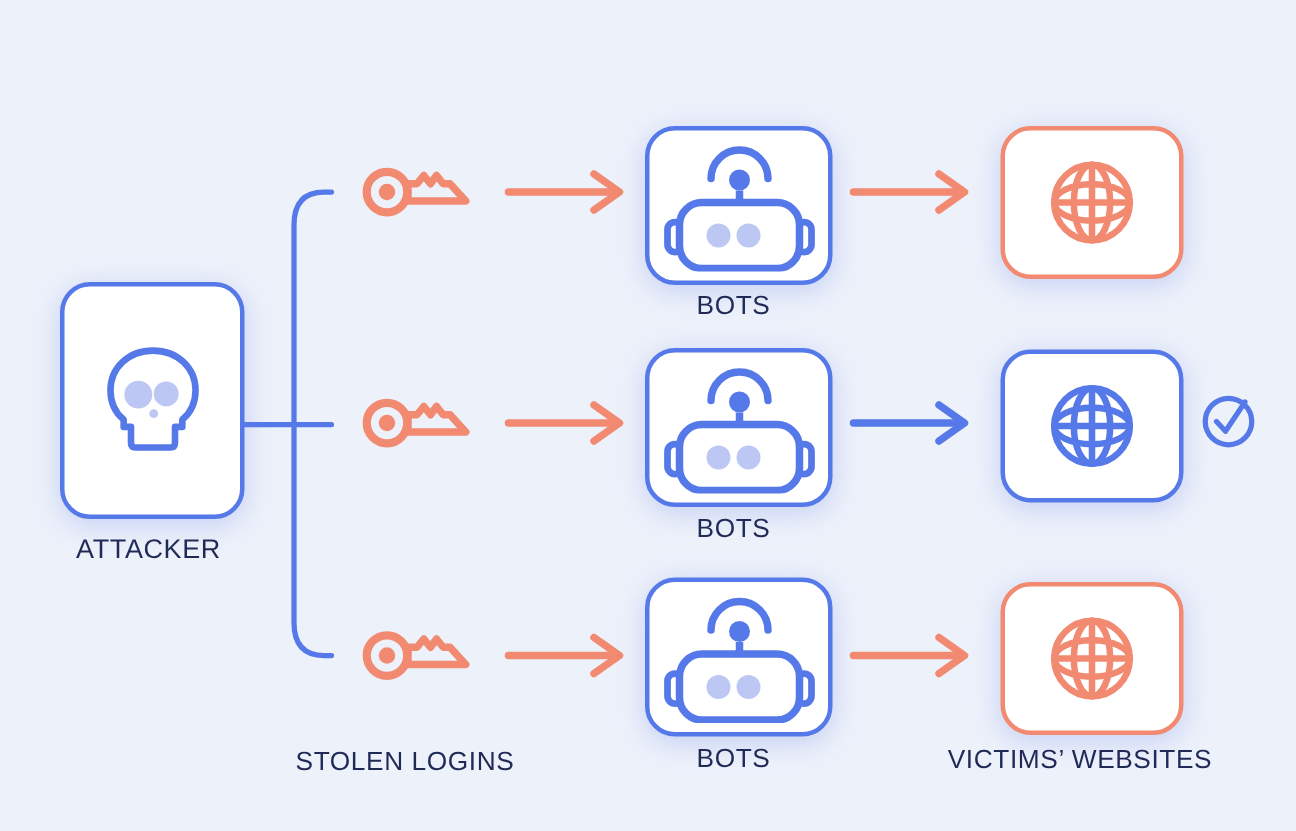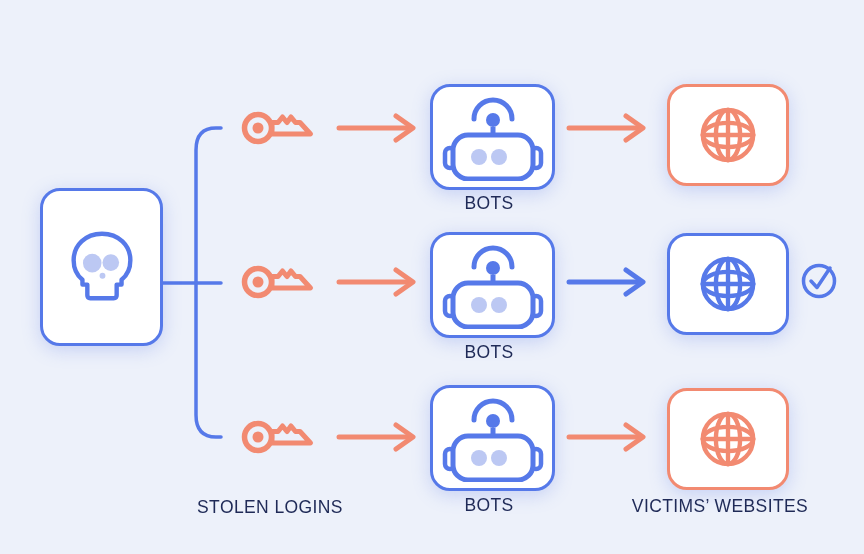--- a/index.html
+++ b/index.html
@@ -38,20 +38,21 @@
   </svg>
 
   <div class="node" style="left:40px;top:188px;width:117px;height:152px;">
     <svg class="c-blue" width="88" height="88" viewBox="0 0 90 90" fill="none">
       <path d="M45 11 C28 11 16 23 16 38 C16 47 19.5 53.5 25 58 L25 63 L30 63 L30 74 Q30 77 33 77 L57 77 Q60 77 60 74 L60 63 L65 63 L65 58 C70.5 53.5 74 47 74 38 C74 23 62 11 45 11 Z" stroke="currentColor" stroke-width="4.5" stroke-linejoin="round" fill="#fff"></path>
       <circle class="f-light" cx="35" cy="41" r="9.5"></circle>
       <circle class="f-light" cx="54" cy="40.5" r="8.5"></circle>
       <circle class="f-light" cx="45.5" cy="54" r="3"></circle>
     </svg>
   </div>
+  <div class="label attacker-label" style="left:99px;top:356px;">ATTACKER</div>
 
   <svg class="abs c-salmon" style="left:237px;top:100px" width="78" height="56" viewBox="0 0 78 56" fill="none">
     <circle cx="21" cy="28" r="13.5" stroke="currentColor" stroke-width="5.5"></circle>
     <circle cx="21" cy="28" r="5.5" fill="currentColor"></circle>
     <path d="M35 22.5 H41 L45.5 17 L50 22.5 L54 17 L58.5 22.5 H63 L73.5 34 H35 Z" stroke="currentColor" stroke-width="5" stroke-linejoin="round" stroke-linecap="round"></path>
   </svg>
   <svg class="abs c-salmon" style="left:336px;top:112px" width="84" height="32" viewBox="0 0 84 32" fill="none">
     <path d="M3 16 H74" stroke="currentColor" stroke-width="5" stroke-linecap="round"></path>
     <path d="M60 4 L77 16 L60 28" stroke="currentColor" stroke-width="5" stroke-linecap="round" stroke-linejoin="round"></path>
   </svg>

